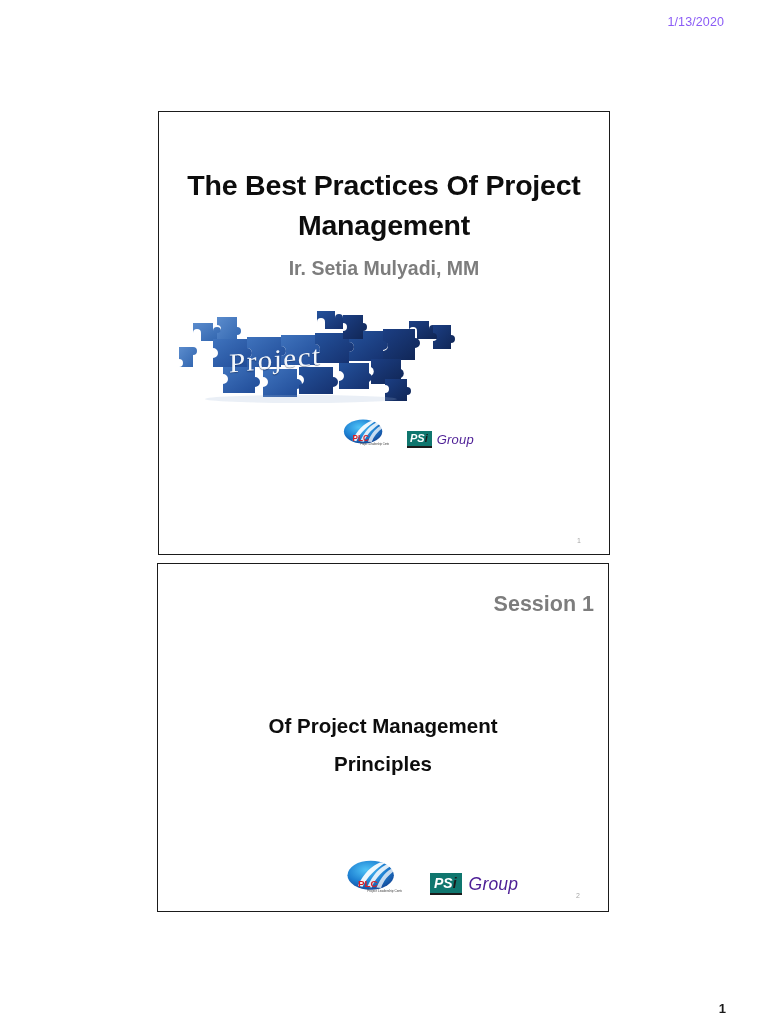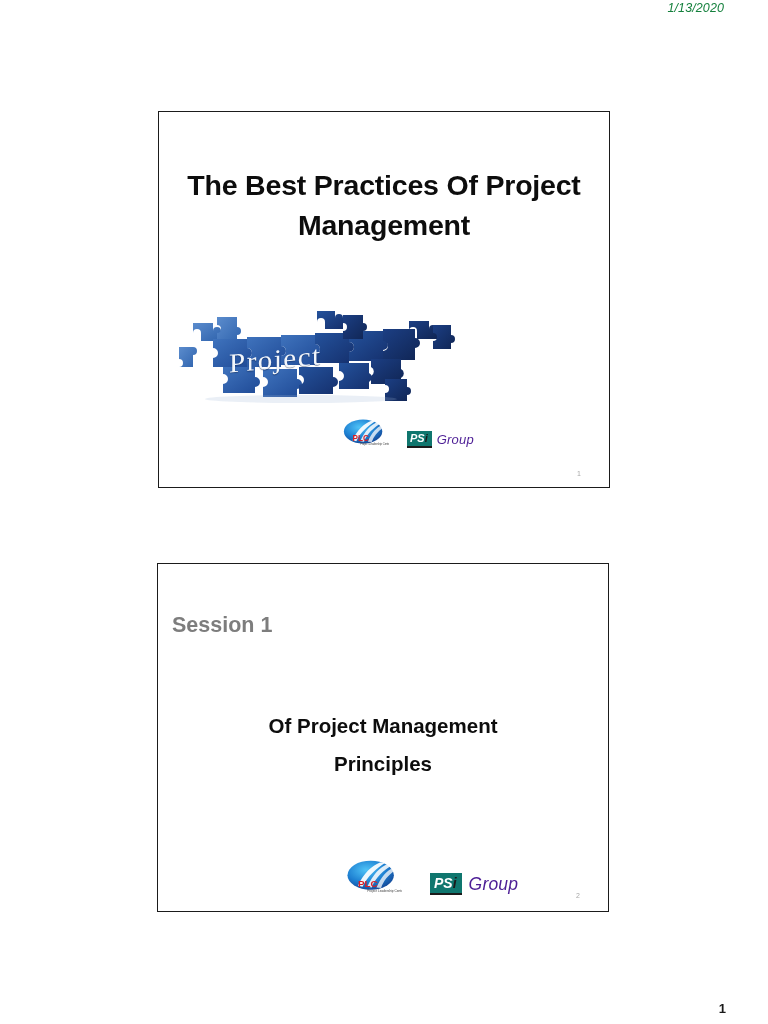--- a/index.html
+++ b/index.html
@@ -11,27 +11,26 @@
     width: 768px;
     height: 1024px;
     position: relative;
     font-family: "Liberation Sans", sans-serif;
     overflow: hidden;
   }
 
   
   .page-date {
     position: absolute;
-    top: 1px;
+    top: 15px;
     right: 44px;
     font-size: 12.5px;
-    color: #15803d;
+    color: #8b5cf6;
     letter-spacing: 0.1px;
     white-space: nowrap;
-    font-style: italic;
   }
 
   
   .page-number {
     position: absolute;
     bottom: 8px;
     right: 42px;
     font-size: 13px;
     font-weight: bold;
     color: #1a1a1a;
@@ -41,21 +40,21 @@
   .slide {
     position: absolute;
     background: #ffffff;
     border: 1.6px solid #1b1b1b;
     box-sizing: border-box;
   }
   #slide-1 {
     left: 158px;
     top: 111px;
     width: 452px;
-    height: 377px;
+    height: 444px;
   }
   #slide-2 {
     left: 157px;
     top: 563px;
     width: 452px;
     height: 349px;
   }
 
   
   .s1-title {
@@ -103,25 +102,24 @@
     text-shadow: 0 1px 1px rgba(10,30,70,.55);
     pointer-events: none;
   }
 
   
   .s2-session {
     position: absolute;
     left: 14px;
     right: 14px;
     top: 28px;
-    text-align: left;
+    text-align: right;
     font-size: 21.5px;
     font-weight: bold;
     color: #7d7d7d;
-    margin-top: 21px;
   }
   .s2-body {
     position: absolute;
     left: 14px;
     right: 14px;
     top: 143px;
     text-align: center;
     font-size: 20.5px;
     font-weight: bold;
     color: #0d0d0d;
@@ -185,20 +183,21 @@
   #slide-2 .slide-num { bottom: 12px; }
 </style>
 </head>
 <body>
 
 <div class="page-date">1/13/2020</div>
 
 <div class="slide" id="slide-1">
 
   <div class="s1-title">The Best Practices Of Project Management</div>
+  <div class="s1-subtitle">Ir. Setia Mulyadi, MM</div>
 
   <div class="puzzle-wrap">
     <svg viewBox="0 0 310 105" width="310" height="105" aria-hidden="true">
       <defs>
         <linearGradient id="pzA" x1="0" y1="0" x2="1" y2="1">
           <stop offset="0%" stop-color="#5b8ccd"></stop>
             <stop offset="100%" stop-color="#2f63ad"></stop>
         </linearGradient>
         <linearGradient id="pzB" x1="0" y1="0" x2="1" y2="1">
           <stop offset="0%" stop-color="#3f73bd"></stop>

